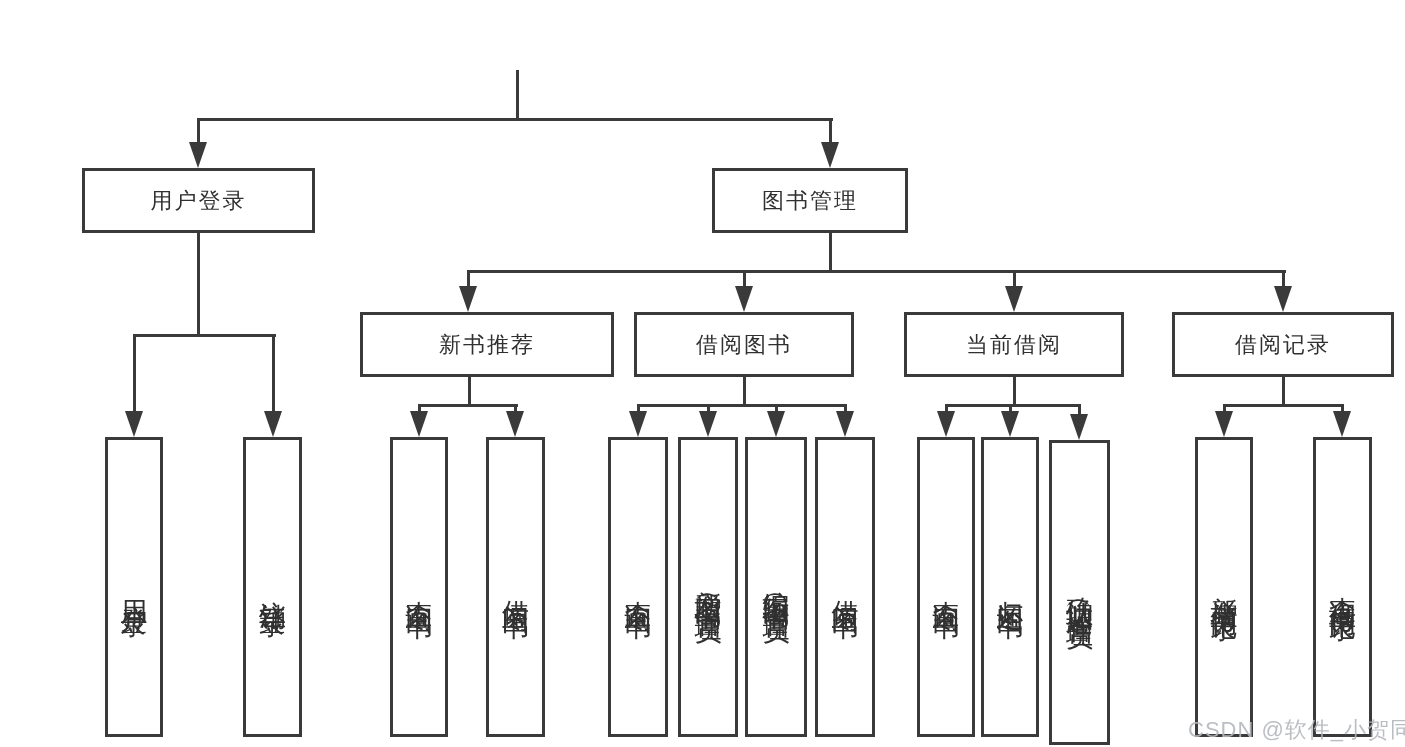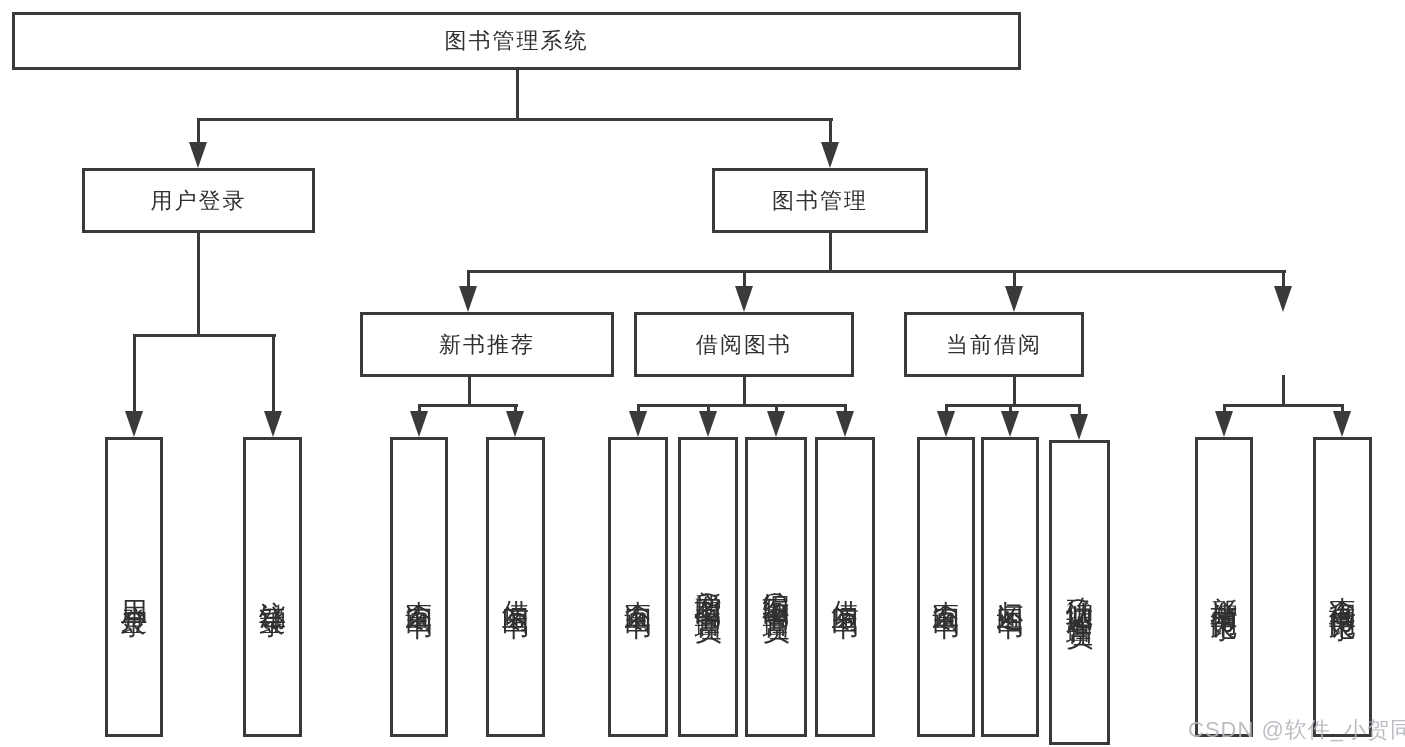--- a/index.html
+++ b/index.html
@@ -97,28 +97,28 @@
   <div class="cl v" style="left:1078px;top:404px;height:12px"></div>
   <div class="ah" style="left:1070px;top:414px"></div>
 
   <div class="cl v" style="left:1282px;top:375px;height:31px"></div>
   <div class="cl h" style="left:1223px;top:404px;width:121px"></div>
   <div class="cl v" style="left:1223px;top:404px;height:9px"></div>
   <div class="ah" style="left:1215px;top:411px"></div>
   <div class="cl v" style="left:1341px;top:404px;height:9px"></div>
   <div class="ah" style="left:1333px;top:411px"></div>
 
-  <div class="box hnode" style="left:12px;top:12px;width:1009px;height:58px">图书管理系统</div>
 
   <div class="box hnode" style="left:82px;top:168px;width:233px;height:65px">用户登录</div>
-  <div class="box hnode" style="left:712px;top:168px;width:216px;height:65px">图书管理</div>
+  <div class="box hnode" style="left:712px;top:168px;width:196px;height:65px">图书管理</div>
 
   <div class="box hnode" style="left:360px;top:312px;width:254px;height:65px">新书推荐</div>
   <div class="box hnode" style="left:634px;top:312px;width:220px;height:65px">借阅图书</div>
-  <div class="box hnode" style="left:904px;top:312px;width:180px;height:65px">当前借阅</div>
+  <div class="box hnode" style="left:904px;top:312px;width:220px;height:65px">当前借阅</div>
+  <div class="box hnode" style="left:1172px;top:312px;width:222px;height:65px">借阅记录</div>
 
   <div class="box" style="left:105px;top:437px;width:58px;height:300px">
     <span class="vtext">用户登录</span>
   </div>
   <div class="box" style="left:243px;top:437px;width:59px;height:300px">
     <span class="vtext">注销登录</span>
   </div>
 
   <div class="box" style="left:390px;top:437px;width:58px;height:300px">
     <span class="vtext">查询图书</span>

